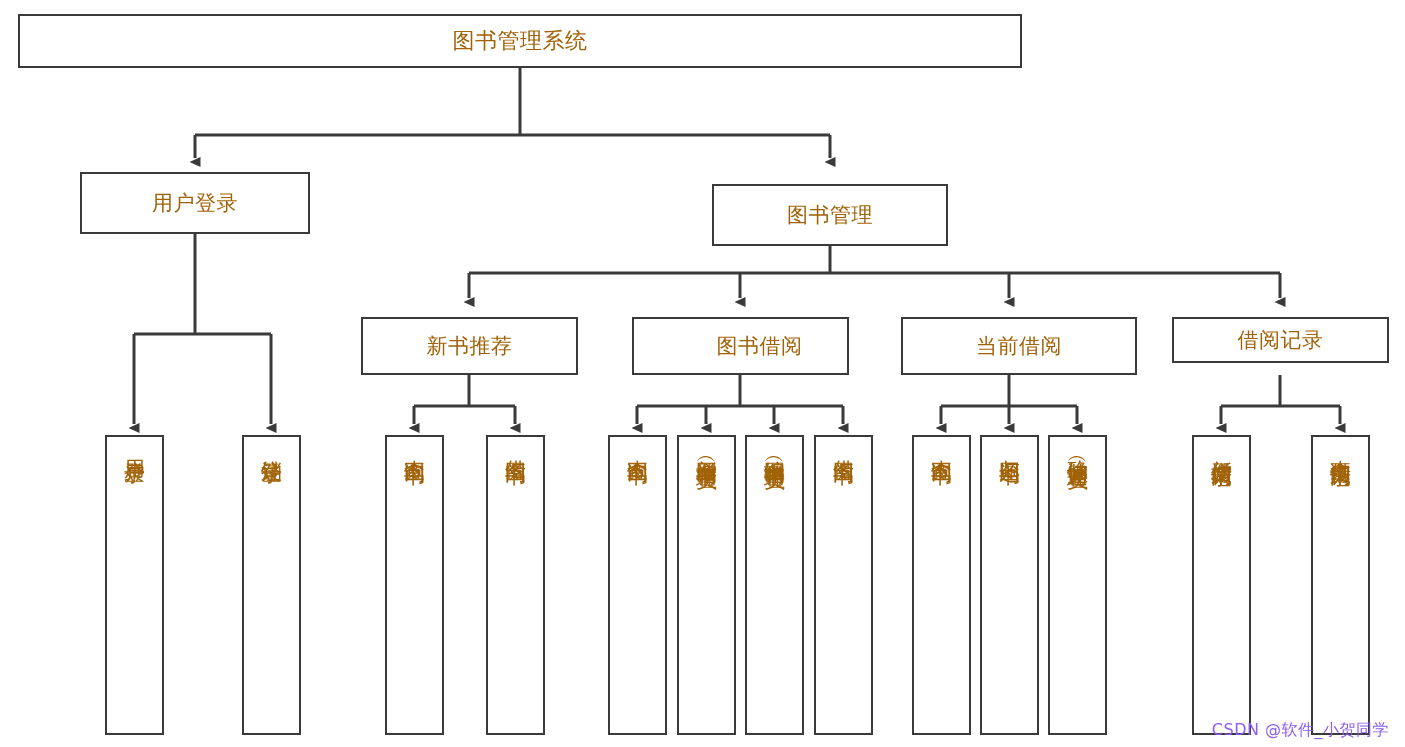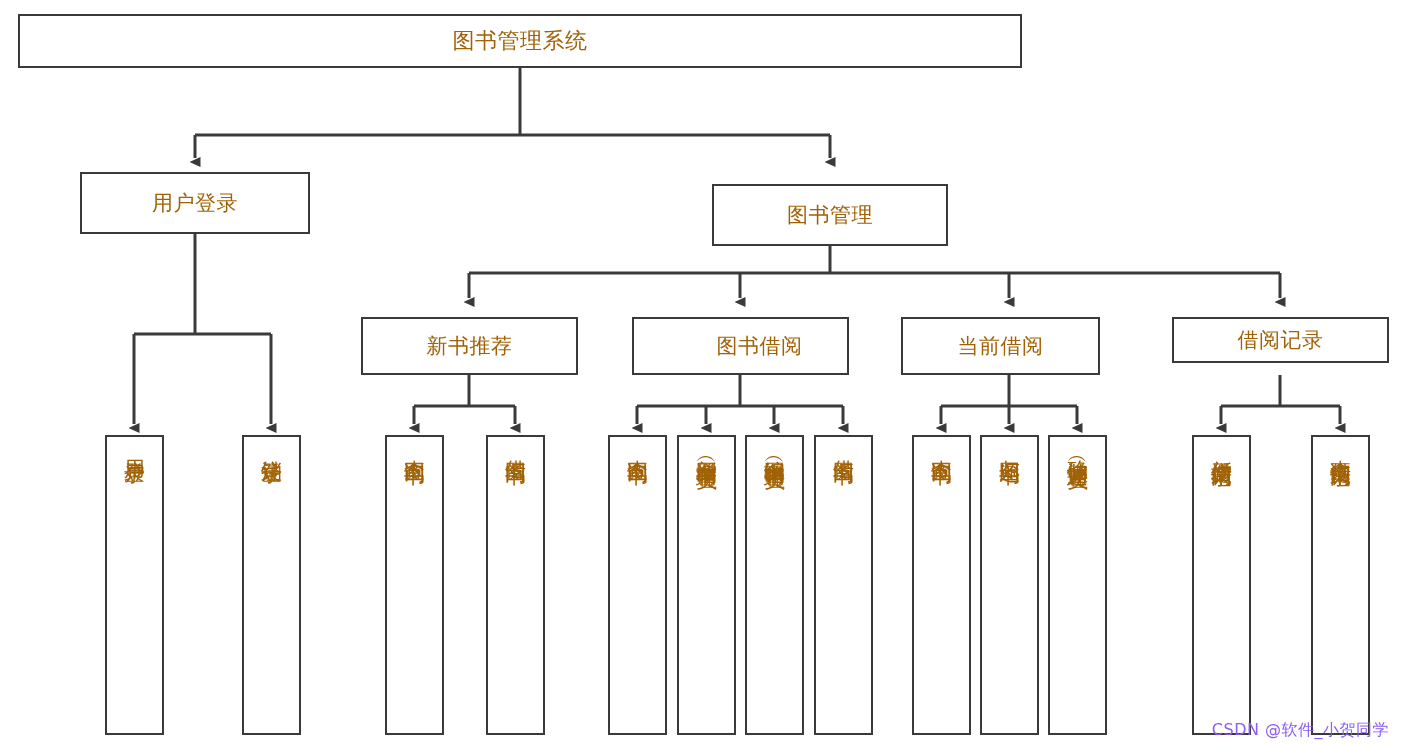--- a/index.html
+++ b/index.html
@@ -138,21 +138,21 @@
   <div class="node horizontal" style="left:712px; top:172px; width:236px; height:62px;margin-top:12px;">
     <span class="label">图书管理</span>
   </div>
 
   <div class="node horizontal" style="left:361px; top:317px; width:217px; height:58px;">
     <span class="label">新书推荐</span>
   </div>
   <div class="node horizontal" style="left:632px; top:317px; width:217px; height:58px;padding-left:38px;">
     <span class="label">图书借阅</span>
   </div>
-  <div class="node horizontal" style="left:901px; top:317px; width:199px; height:58px;">
+  <div class="node horizontal" style="left:901px; top:317px; width:236px; height:58px;">
     <span class="label">当前借阅</span>
   </div>
   <div class="node horizontal" style="left:1172px; top:317px; width:217px; height:46px;">
     <span class="label">借阅记录</span>
   </div>
 
   <div class="node vertical" style="left:105px; top:435px; width:59px; height:300px;">
     <span class="label">用户登录</span>
   </div>
   <div class="node vertical" style="left:242px; top:435px; width:59px; height:300px;">

